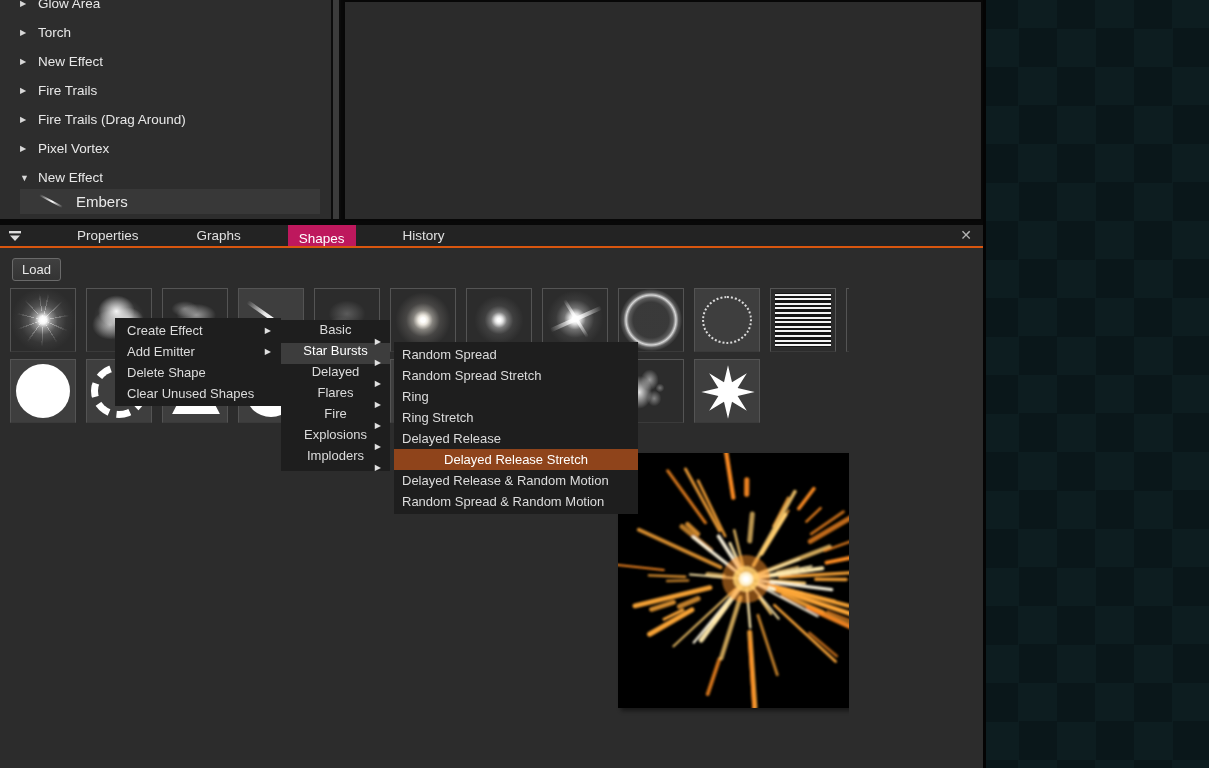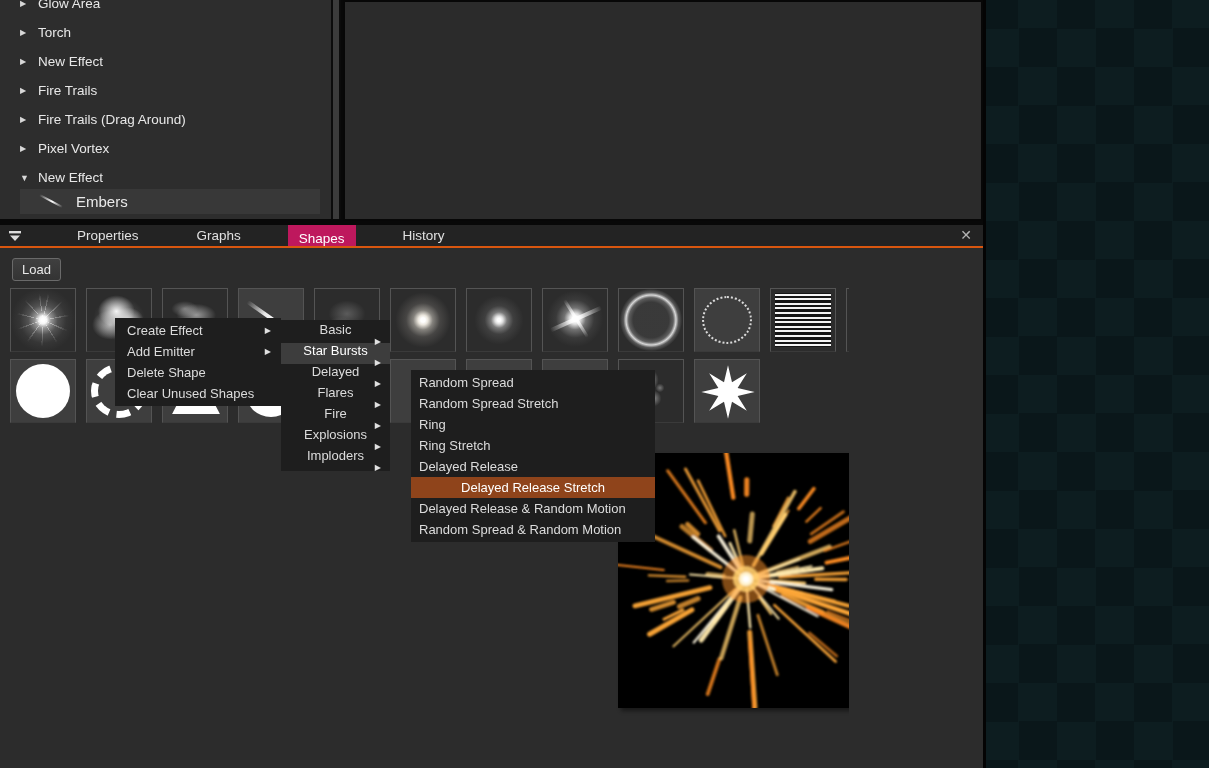--- a/index.html
+++ b/index.html
@@ -105,21 +105,21 @@
   .preview{position:absolute;left:618px;top:205px;width:255px;height:255px;background:#000;
     box-shadow:3px 3px 4px rgba(0,0,0,.45);z-index:2;}
   
   .menu{position:absolute;background:#1e1e1e;padding:2px 0;z-index:5;}
   .mi{height:21px;display:flex;align-items:center;color:#dcdcdc;font-size:13px;white-space:nowrap;}
   .mi .arr{margin-left:auto;font-size:8px;color:#e0e0e0;padding-left:10px;}
   .mi.hover-gray{background:#3d3d3d;color:#ffffff;}
   .mi.hot{background:#8f441b;color:#ffffff;justify-content:center;}
   #menu1{left:115px;top:70px;width:166px;} #menu1 .mi{padding:0 10px 0 12px;}
   #menu2{left:281px;top:72px;width:109px;} #menu2 .mi{padding:0 9px 0 9px;flex-direction:column;}
-  #menu3{left:411px;top:94px;width:244px;margin-top:28px;} #menu3 .mi{padding:0 8px 0 8px;}
+  #menu3{left:394px;top:94px;width:244px;} #menu3 .mi{padding:0 8px 0 8px;}
 </style>
 </head>
 <body>
 
 <div class="viewport"></div>
 
 <div class="top-strip">
   <div class="tree-panel">
     <div class="trow" style="top:-11px">
       <span class="tarr">▶</span>

